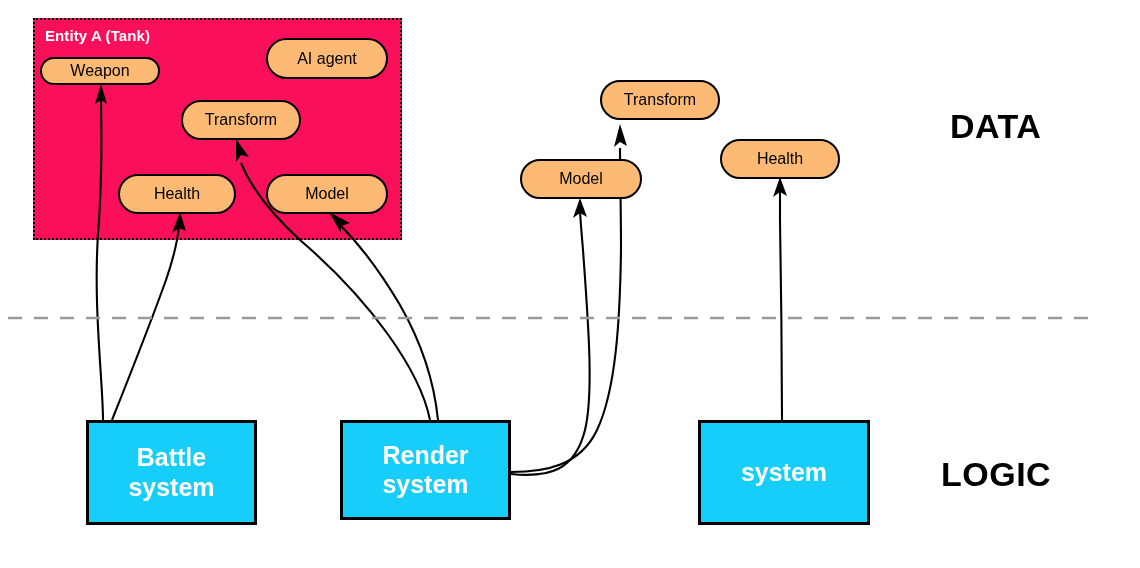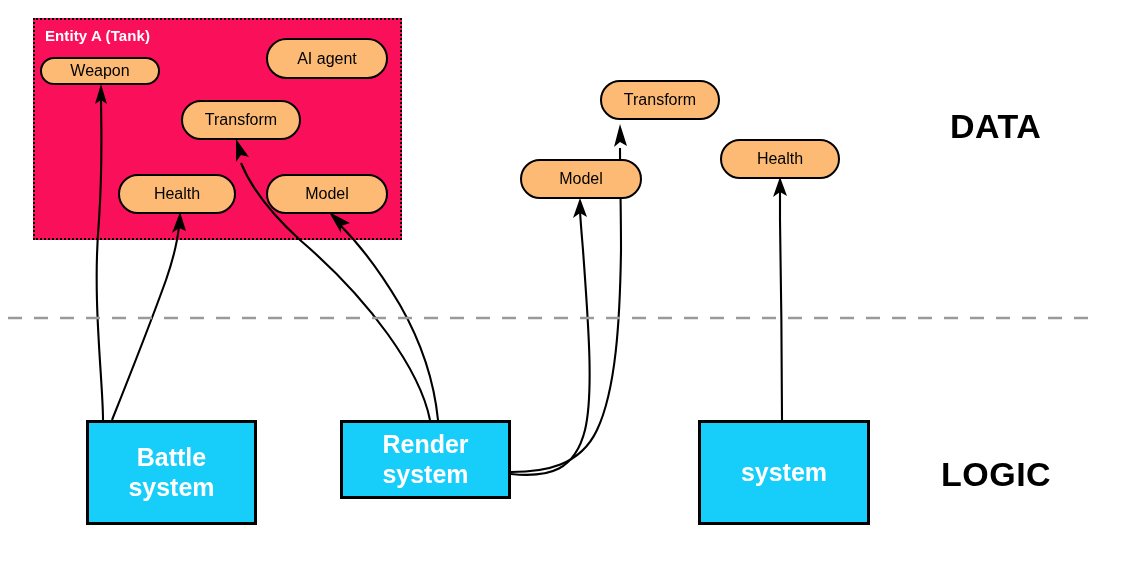--- a/index.html
+++ b/index.html
@@ -157,21 +157,21 @@
   </div>
 
   <svg class="layer z3" viewBox="0 0 1140 568">
     <line class="divider" x1="8" y1="318" x2="1100" y2="318"></line>
   </svg>
 
   <div class="system-box z3" style="left:40px; top:420px; width:171px; height:105px;margin-left:46px;">
     <span>Battle</span>
     <span>system</span>
   </div>
-  <div class="system-box z3" style="left:340px; top:420px; width:171px; height:79px;">
+  <div class="system-box z3" style="left:340px; top:420px; width:171px; height:100px;">
     <span>Render</span>
     <span>system</span>
   </div>
   <div class="system-box z3" style="left:698px; top:420px; width:172px; height:105px;">
     <span>system</span>
   </div>
 
   <div class="zone-label" style="left:950px; top:107px;text-align:center;">DATA</div>
   <div class="zone-label" style="left:941px; top:455px;">LOGIC</div>
 

